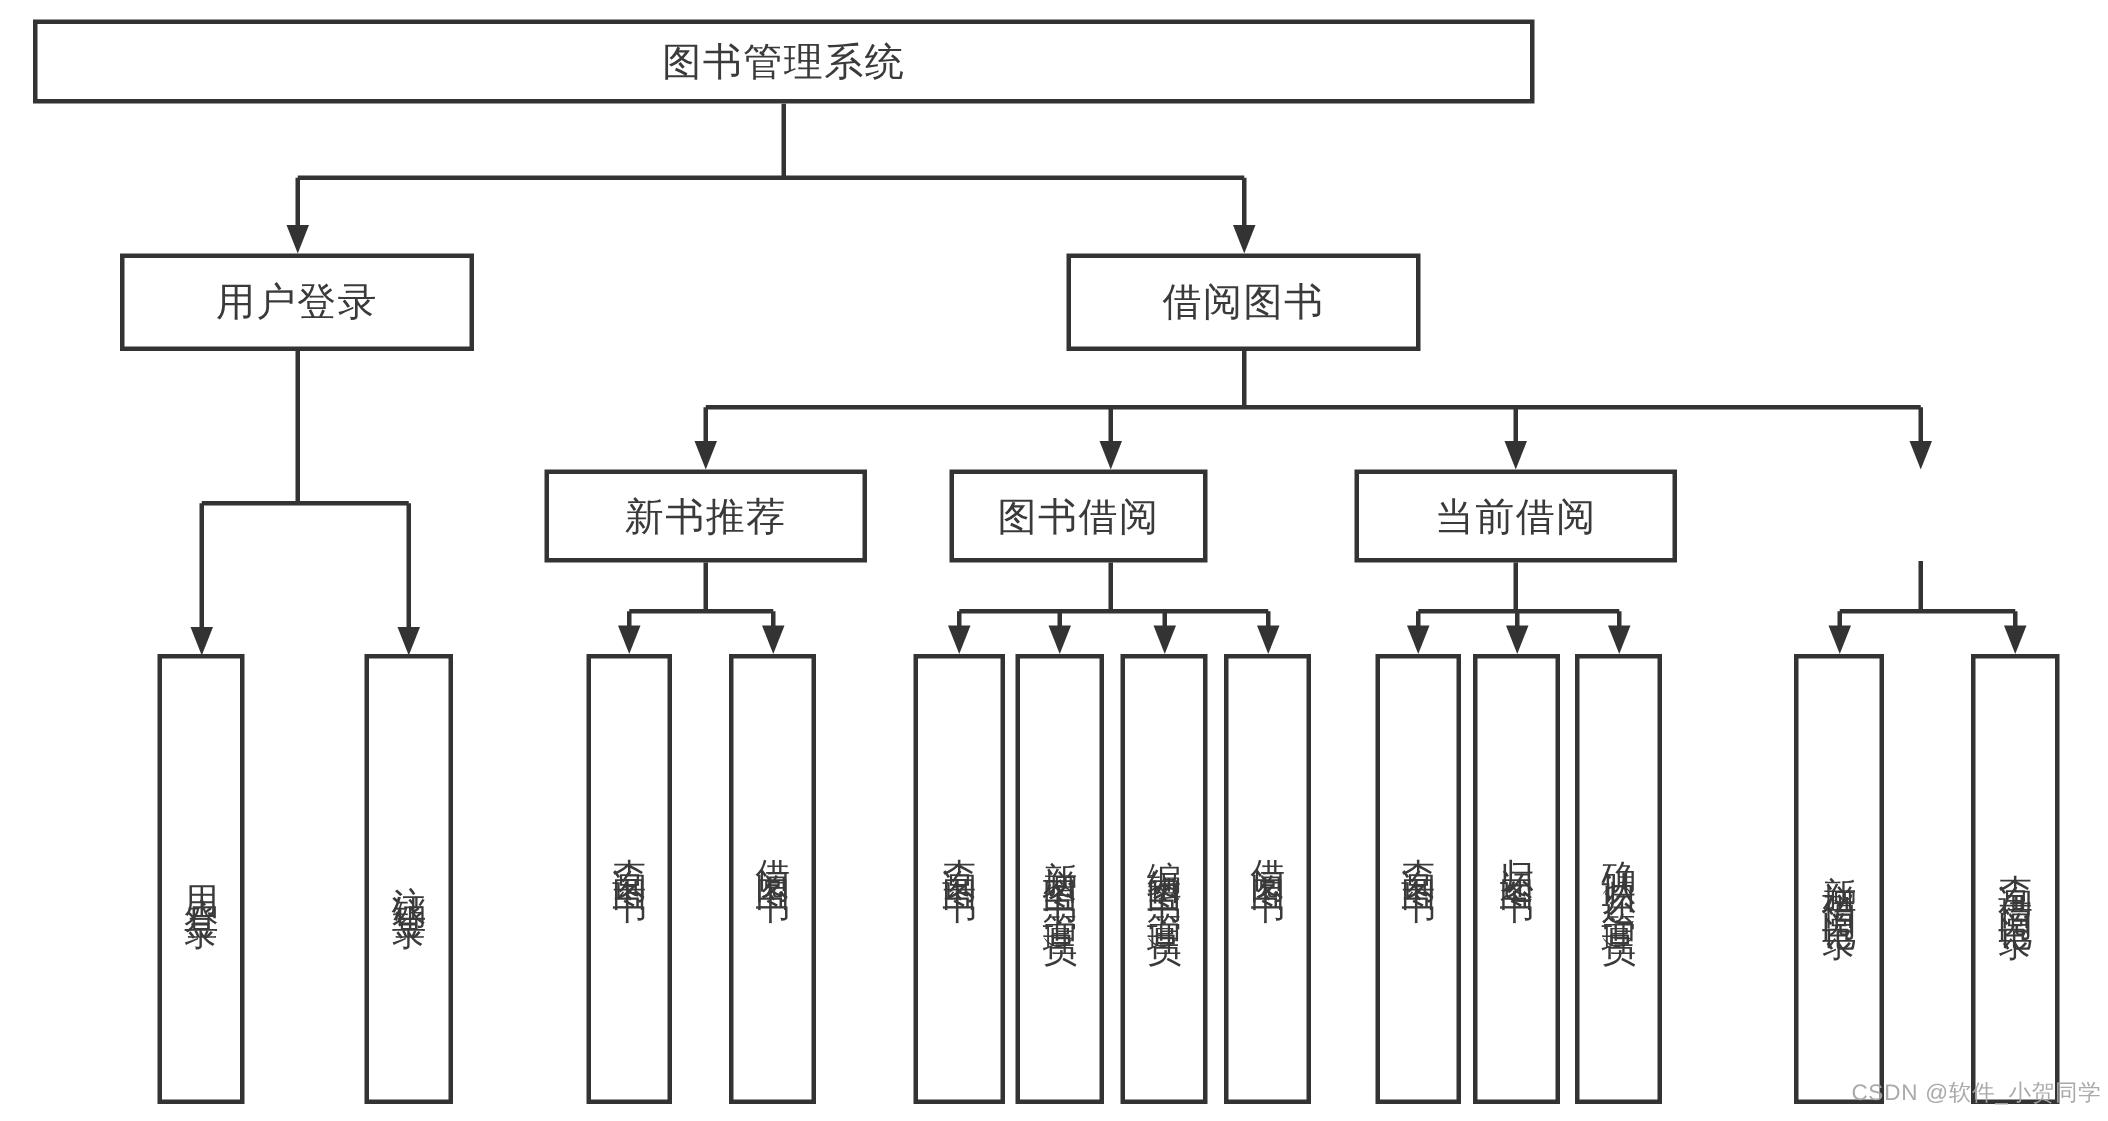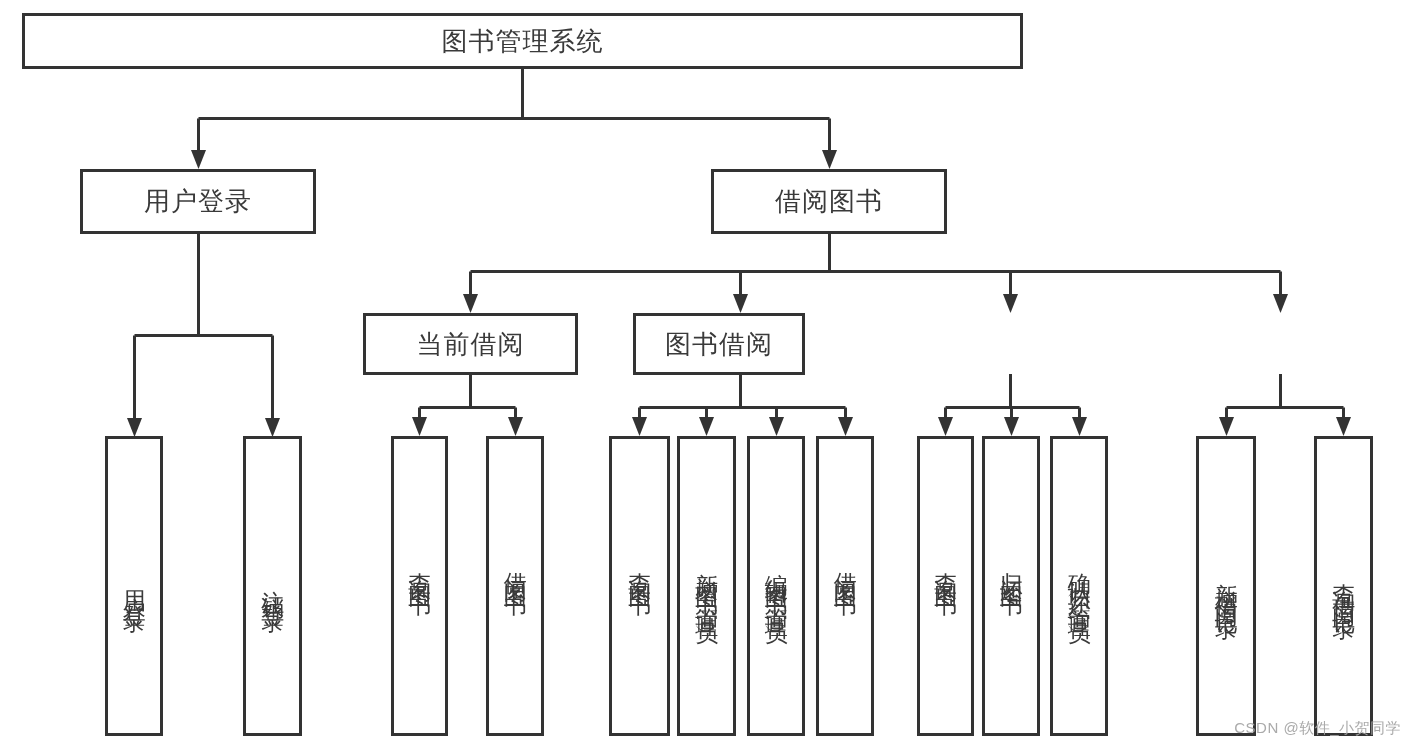--- a/index.html
+++ b/index.html
@@ -106,22 +106,23 @@
       <polygon points="1219,417 1234,417 1226.5,436"></polygon>
       <polygon points="1336,417 1351,417 1343.5,436"></polygon>
     </g>
   </svg>
 
   <div class="box h-box" id="n-root">图书管理系统</div>
 
   <div class="box h-box" id="n-ulogin">用户登录</div>
   <div class="box h-box" id="n-bmgmt">借阅图书</div>
 
-  <div class="box h-box" id="n-newrec">当前借阅</div>
+  <div class="box h-box" id="n-newrec">新书推荐</div>
   <div class="box h-box" id="n-borrow">图书借阅</div>
+  <div class="box h-box" id="n-currb">当前借阅</div>
 
   <div class="box v-box leaf" id="l-ulogin">用户登录</div>
   <div class="box v-box leaf" id="l-logout">注销登录</div>
 
   <div class="box v-box leaf up" id="l-nb1">查询图书</div>
   <div class="box v-box leaf up" id="l-nb2">借阅图书</div>
 
   <div class="box v-box leaf up" id="l-bb1">查询图书</div>
   <div class="box v-box leaf" id="l-bb2">新增图书（管理员）</div>
   <div class="box v-box leaf" id="l-bb3">编辑图书（管理员）</div>

